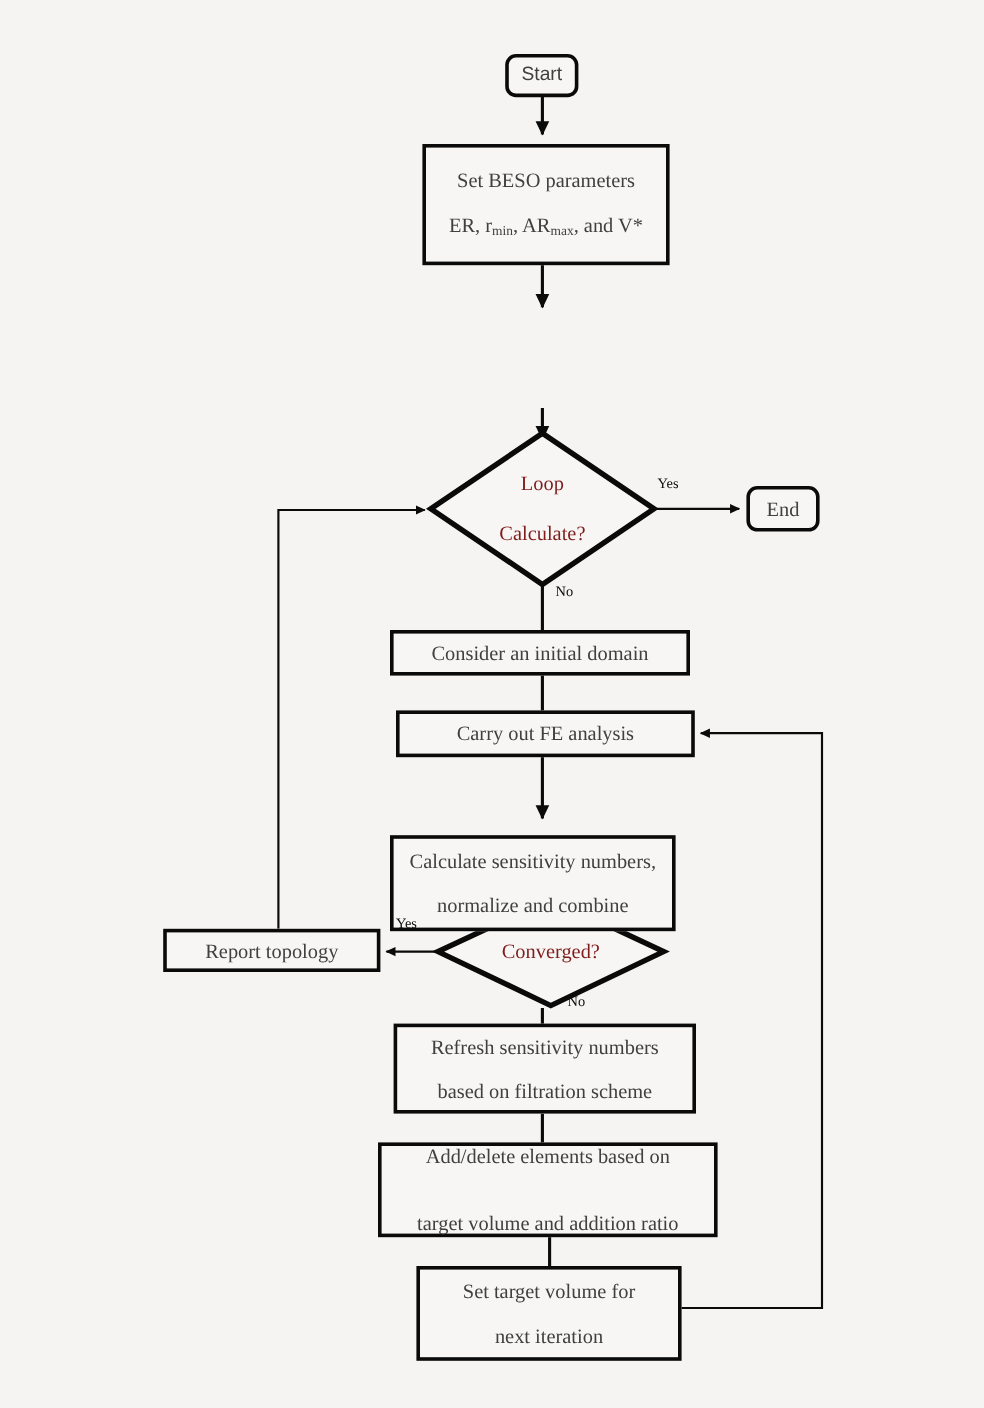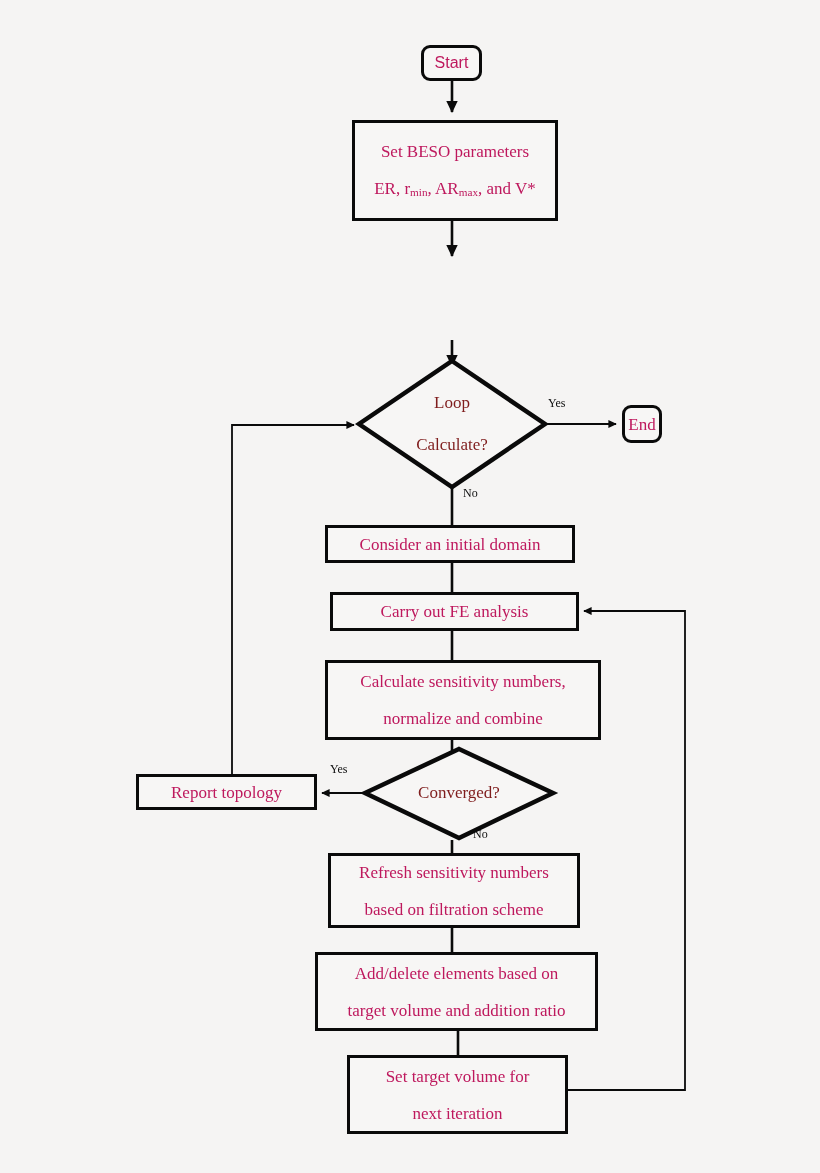--- a/index.html
+++ b/index.html
@@ -23,21 +23,21 @@
     height: 1173px;
   }
   .node {
     position: absolute;
     box-sizing: border-box;
     display: flex;
     flex-direction: column;
     align-items: center;
     justify-content: center;
     text-align: center;
-    color: #be185d;
+    color: #404040;
     background: #f7f6f5;
     border: 3px solid #0a0a0a;
     font-family: "Liberation Serif", serif;
     line-height: 1.0;
   }
   .node .ln {
     display: block;
     white-space: nowrap;
     font-size: 17px;
   }
@@ -132,51 +132,51 @@
     <span class="ln">Set BESO parameters</span>
     <span class="ln"><span>ER, r</span><sub>min</sub><span>, AR</span><sub>max</sub><span>, and V*</span></span>
   </div>
 
 
   <div class="diamond-label" style="left:382px; top:384px; width:140px; height:80px;">
     <span class="ln">Loop</span>
     <span class="ln">Calculate?</span>
   </div>
 
-  <div class="node terminal" style="left:622px; top:405px; width:40px; height:38px;">
+  <div class="node terminal" style="left:622px; top:405px; width:61px; height:38px;">
     <span class="ln">End</span>
   </div>
 
   <div class="node" style="left:325px; top:525px; width:250px; height:38px;">
     <span class="ln">Consider an initial domain</span>
   </div>
 
   <div class="node" style="left:330px; top:592px; width:249px; height:39px;font-family:Liberation Serif, serif;">
     <span class="ln">Carry out FE analysis</span>
   </div>
 
-  <div class="node" style="left:325px; top:660px; width:276px; height:80px;">
+  <div class="node" style="left:325px; top:696px; width:238px; height:80px;">
     <span class="ln">Calculate sensitivity numbers,</span>
     <span class="ln">normalize and combine</span>
   </div>
 
   <div class="diamond-label" style="left:394px; top:778px; width:130px; height:30px;align-items:center;">
     <span class="ln">Converged?</span>
   </div>
 
   <div class="node" style="left:136px; top:774px; width:181px; height:36px;">
     <span class="ln">Report topology</span>
   </div>
 
   <div class="node" style="left:328px; top:853px; width:252px; height:75px;">
     <span class="ln">Refresh sensitivity numbers</span>
     <span class="ln">based on filtration scheme</span>
   </div>
 
-  <div class="node" style="left:315px; top:952px; width:283px; height:79px;">
+  <div class="node" style="left:315px; top:952px; width:283px; height:79px;justify-content:space-between;">
     <span class="ln">Add/delete elements based on</span>
     <span class="ln">target volume and addition ratio</span>
   </div>
 
   <div class="node" style="left:347px; top:1055px; width:221px; height:79px;">
     <span class="ln">Set target volume for</span>
     <span class="ln">next iteration</span>
   </div>
 
   <div class="edge-label" style="left:548px; top:396px;">Yes</div>

